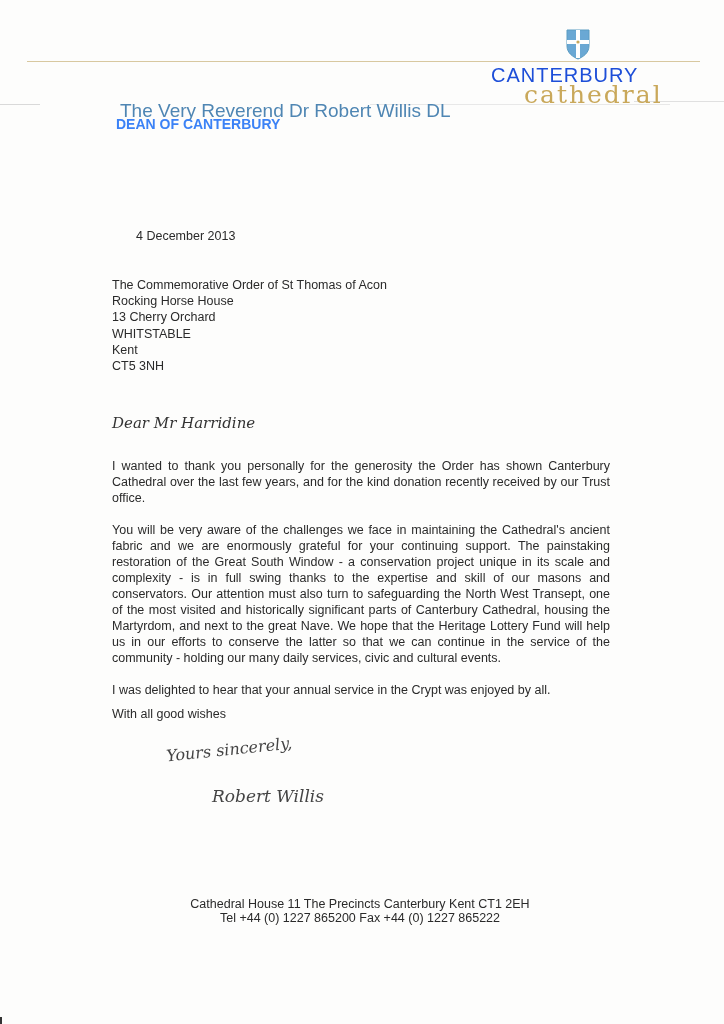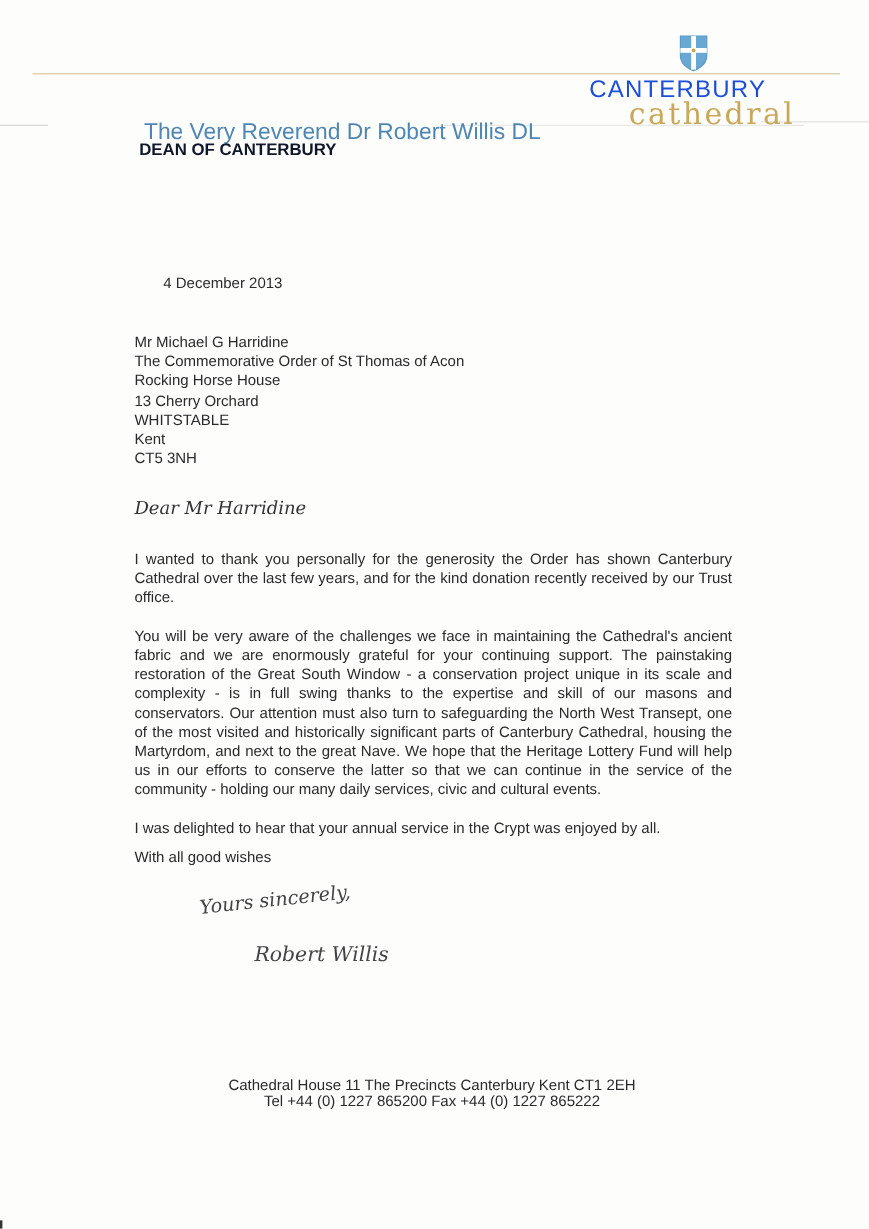--- a/index.html
+++ b/index.html
@@ -24,21 +24,21 @@
     position: absolute; left: 524px; top: 80px;
     font-family: "DejaVu Serif", serif; 
     font-size: 25px; color: #c9a85a; letter-spacing: 2px;
   }
   .dean-name {
     position: absolute; left: 120px; top: 100px;
     font-size: 19px; color: #4f86b3;
   }
   .dean-title {
     position: absolute; left: 116px; top: 116px;
-    font-size: 14px; font-weight: bold; color: #0f172a; text-align: center;
+    font-size: 14px; font-weight: bold; color: #3b82f6; text-align: center;
   }
   .date { position: absolute; left: 112px; top: 229px; font-size: 12.5px; margin-left: 24px; }
   .address { position: absolute; left: 112px; top: 277px; font-size: 12.5px; line-height: 16.2px; }
   .address div { white-space: nowrap; }
   .salutation {
     position: absolute; left: 112px; top: 414px;
     font-family: "DejaVu Serif", serif; font-style: italic; font-size: 15px; color: #333;
   }
   .body { position: absolute; left: 112px; top: 458px; width: 498px; font-size: 12.5px; line-height: 16px; text-align: justify; }
   .body p { margin: 0 0 16px 0; }
@@ -75,21 +75,20 @@
 </div>
 <div class="logo-canterbury">CANTERBURY</div>
 <div class="logo-cathedral">cathedral</div>
 
 <div class="dean-name">The Very Reverend Dr Robert Willis DL</div>
 <div class="dean-title">DEAN OF CANTERBURY</div>
 
 <div class="date">4 December 2013</div>
 
 <div class="address">
-  <div>Mr Michael G Harridine</div>
   <div>The Commemorative Order of St Thomas of Acon</div>
   <div>Rocking Horse House</div>
   <div>13 Cherry Orchard</div>
   <div>WHITSTABLE</div>
   <div>Kent</div>
   <div>CT5 3NH</div>
 </div>
 
 <div class="salutation">Dear Mr Harridine</div>
 

